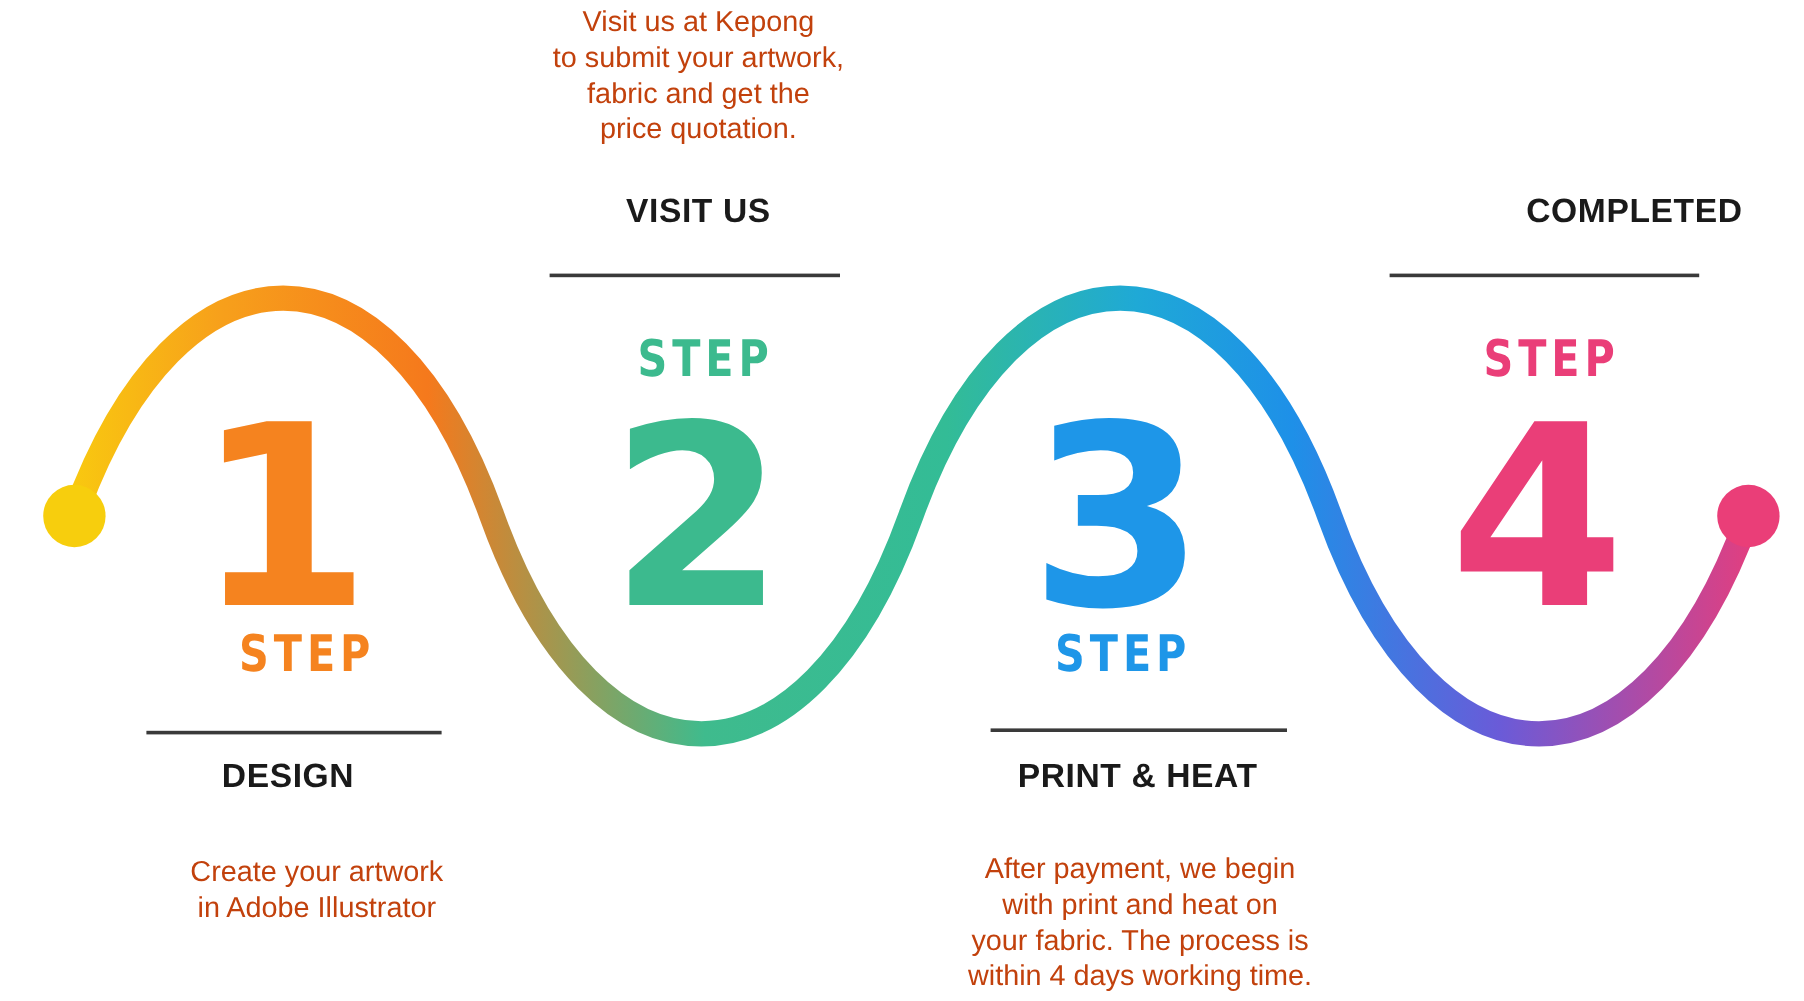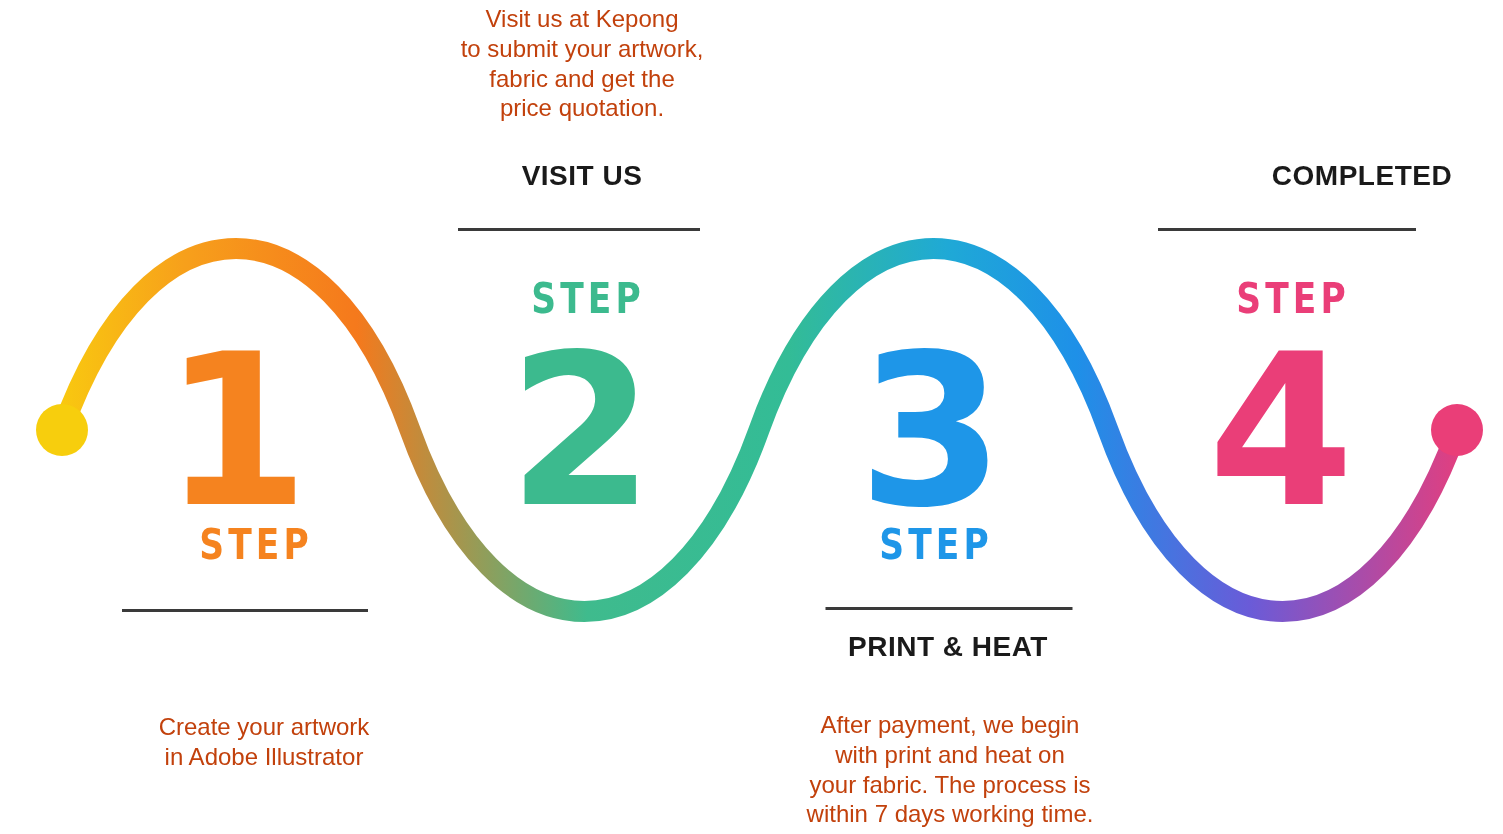--- a/index.html
+++ b/index.html
@@ -98,39 +98,40 @@
              C 497 672, 672 672, 759 430
              C 846 188, 1021 188, 1108 430
              C 1195 672, 1370 672, 1457 430" fill="none" stroke="url(#waveGrad)" stroke-width="21" stroke-linecap="round"></path>
     <circle cx="62" cy="430" r="26" fill="#F7CE0D"></circle>
     <circle cx="1457" cy="430" r="26" fill="#EA3E78"></circle>
   </svg>
 
   <div class="abs num s1" style="color: rgb(245, 131, 31);">1</div>
   <div class="abs stepword s1" style="color: rgb(245, 131, 31);">STEP</div>
   <div class="abs divider s1"></div>
+  <div class="abs title s1">DESIGN</div>
   <div class="abs desc s1">Create your artwork
 in Adobe Illustrator</div>
 
   <div class="abs desc s2">Visit us at Kepong
 to submit your artwork,
 fabric and get the
 price quotation.</div>
   <div class="abs title s2">VISIT US</div>
   <div class="abs divider s2"></div>
   <div class="abs stepword s2" style="color: rgb(60, 186, 142);">STEP</div>
   <div class="abs num s2" style="color: rgb(60, 186, 142);">2</div>
 
   <div class="abs num s3" style="color: rgb(30, 150, 232);">3</div>
   <div class="abs stepword s3" style="color: rgb(30, 150, 232);">STEP</div>
   <div class="abs divider s3"></div>
   <div class="abs title s3">PRINT &amp; HEAT</div>
   <div class="abs desc s3">After payment, we begin
 with print and heat on
 your fabric. The process is
-within 7 days working time.</div>
+within 4 days working time.</div>
 
   <div class="abs title s4">COMPLETED</div>
   <div class="abs divider s4"></div>
   <div class="abs stepword s4" style="color: rgb(234, 62, 120);">STEP</div>
   <div class="abs num s4" style="color: rgb(234, 62, 120);">4</div>
 
 </div>
 
 </body></html>

